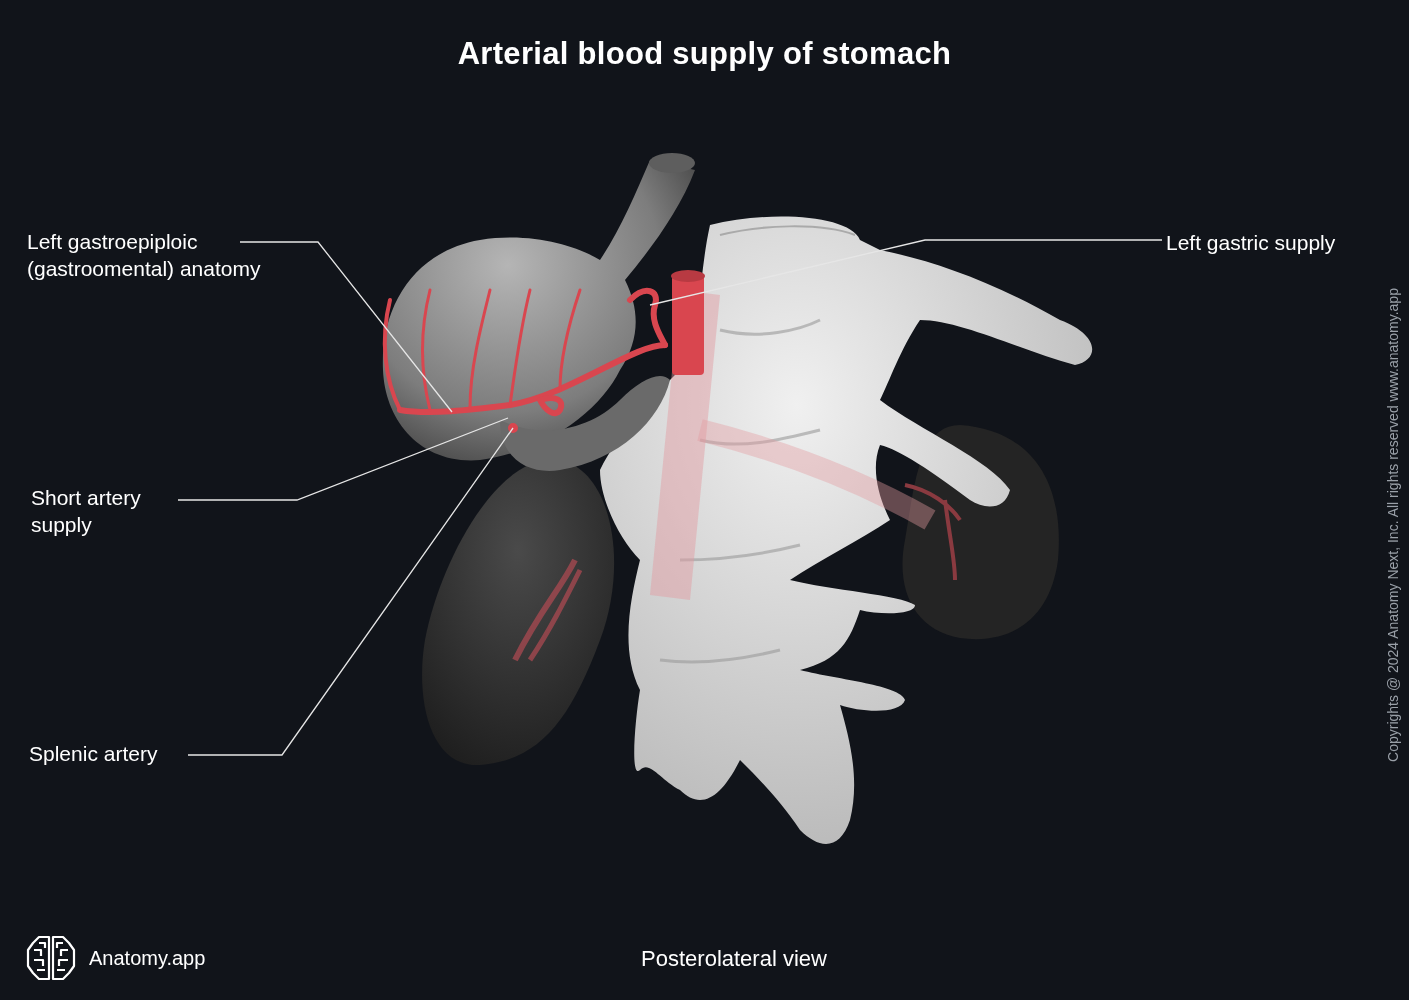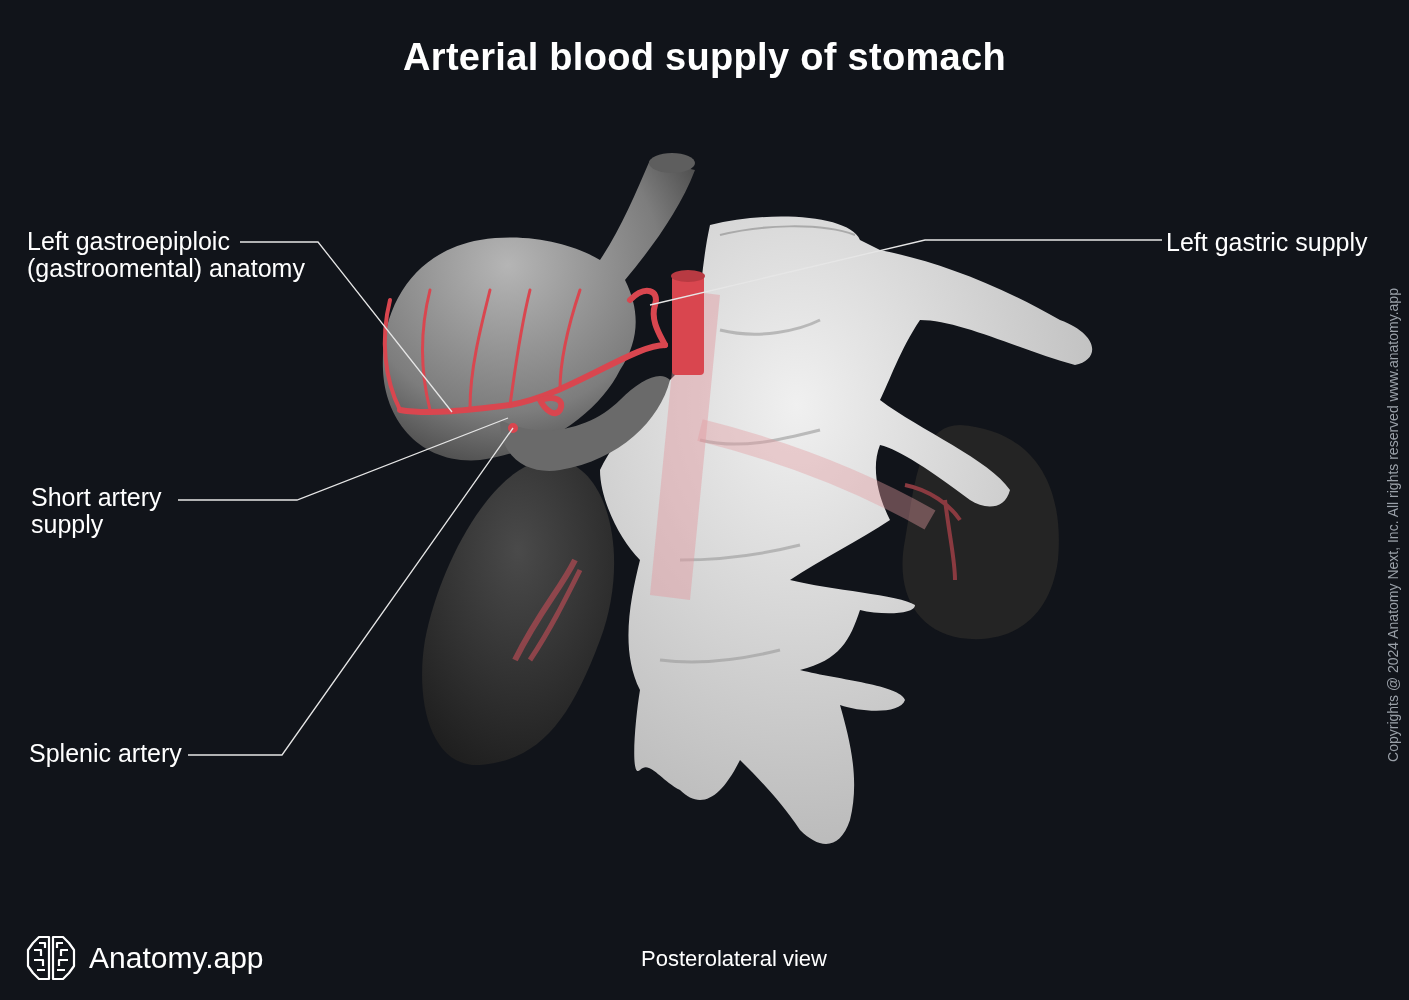--- a/index.html
+++ b/index.html
@@ -5,33 +5,33 @@
   html, body { margin: 0; padding: 0; }
   body {
     width: 1409px; height: 1000px;
     background: #11141a;
     position: relative; overflow: hidden;
     font-family: "Liberation Sans", "DejaVu Sans", sans-serif;
     color: #ffffff;
   }
   .title {
     position: absolute; left: 0; right: 0; top: 36px;
-    text-align: center; font-size: 38px; font-weight: 700; letter-spacing: 0.3px;
+    text-align: center; font-size: 31px; font-weight: 700; letter-spacing: 0.3px;
   }
   .label {
-    position: absolute; font-size: 25px; line-height: 27px; color: #ffffff;
+    position: absolute; font-size: 21px; line-height: 27px; color: #ffffff;
     white-space: nowrap;
   }
   .copyright {
     position: absolute; left: 1393px; top: 525px;
     transform: translate(-50%, -50%) rotate(-90deg);
     font-size: 14px; color: #9aa0a8; white-space: nowrap;
   }
   .footer-logo { position: absolute; left: 25px; top: 934px; display: flex; align-items: center; gap: 12px; }
-  .footer-logo .brand { font-size: 30px; color: #ffffff; }
+  .footer-logo .brand { font-size: 20px; color: #ffffff; }
   .view-label { position: absolute; left: 0; width: 1468px; top: 946px; text-align: center; font-size: 22px; color: #ffffff; }
   svg.art { position: absolute; left: 0; top: 0; }
 </style>
 </head>
 <body>
 
 <div class="title">Arterial blood supply of stomach</div>
 
 <svg class="art" width="1409" height="1000" viewBox="0 0 1409 1000">
   <defs>

